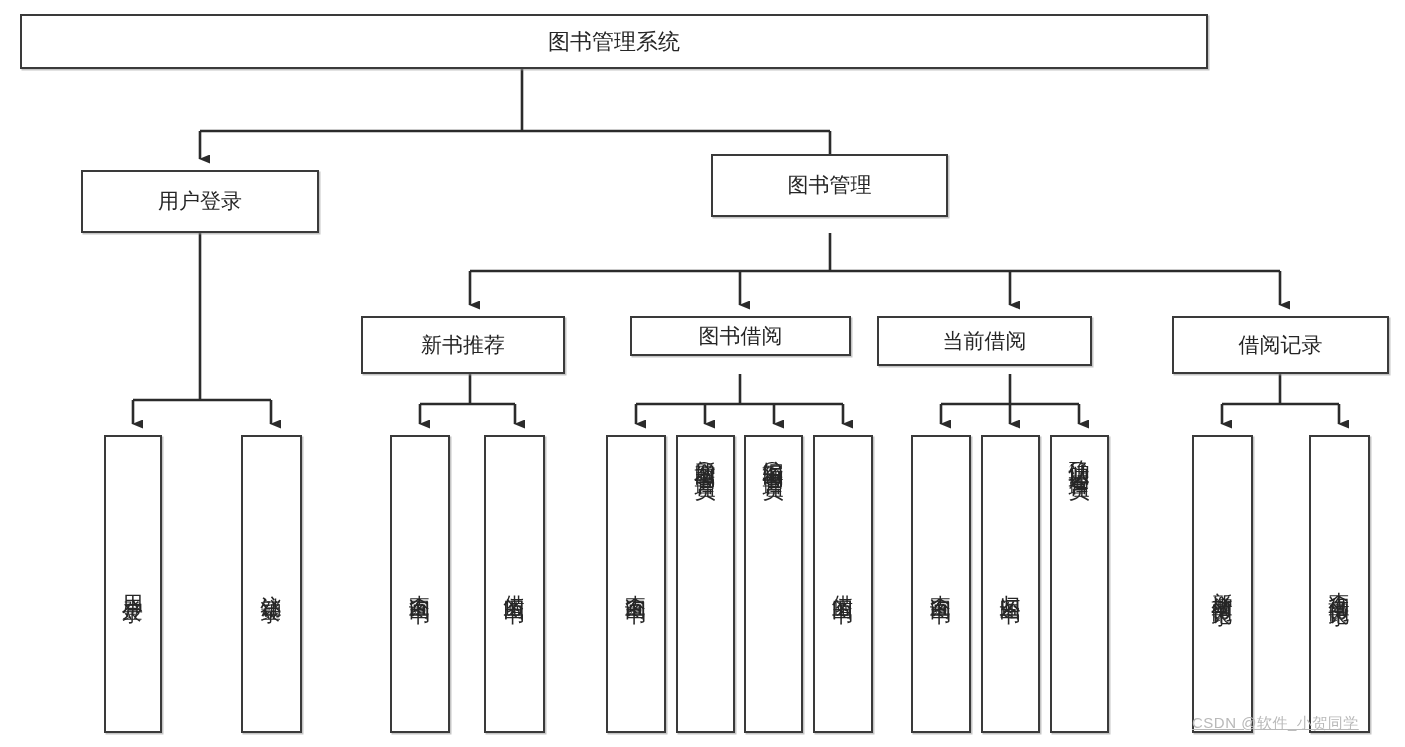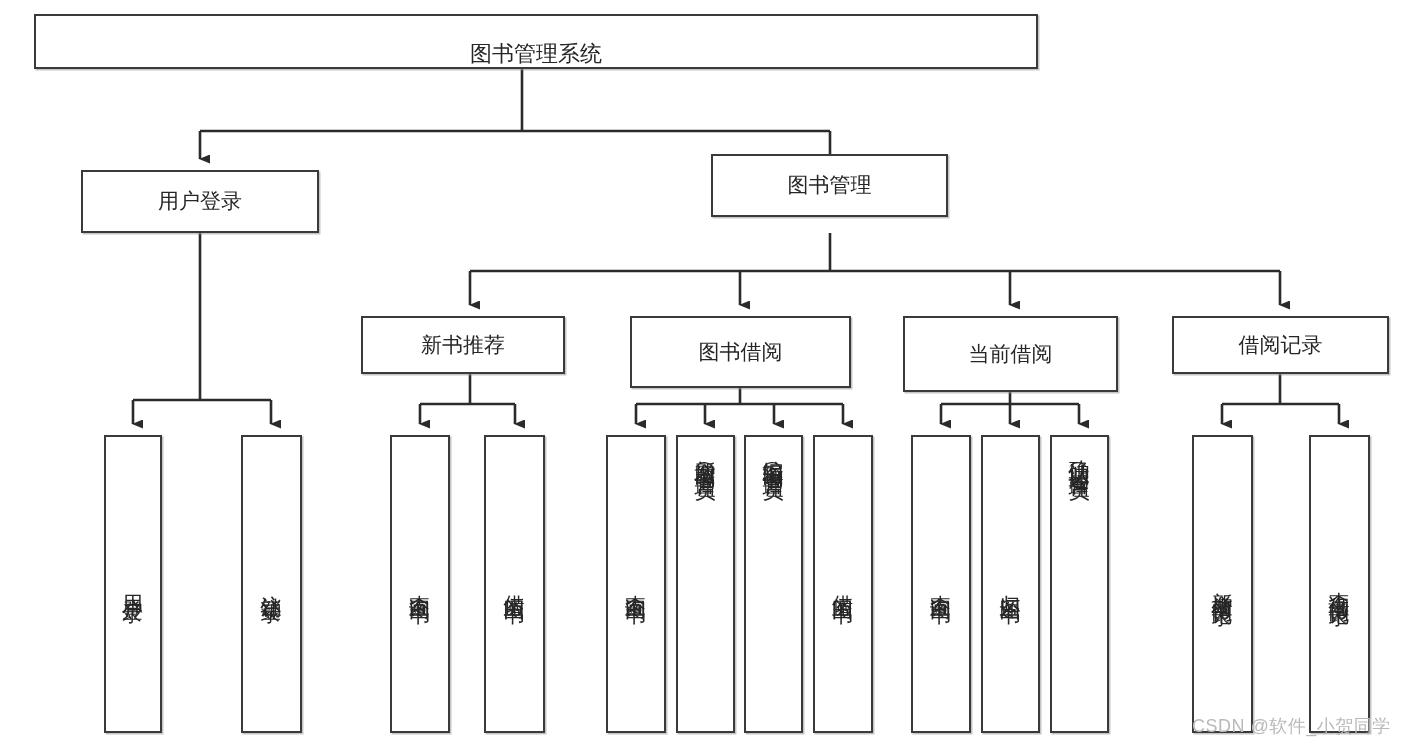--- a/index.html
+++ b/index.html
@@ -65,25 +65,26 @@
     white-space: nowrap;
   }
   .node.vert.mid {
     align-items: center;
     padding-top: 0;
   }
   .watermark {
     position: absolute;
     left: 1192px;
     top: 714px;
-    font-size: 18px;
+    font-size: 15px;
     color: #b9b9b9;
     letter-spacing: 0.5px;
     white-space: nowrap;
     font-family: "Liberation Sans", "DejaVu Sans", sans-serif;
+    text-decoration: underline;
   }
 </style>
 </head>
 <body>
 
 <div id="canvas">
 
   <svg id="edges" viewBox="0 0 1405 747" width="1405" height="747">
     <defs>
       <marker id="arw" markerWidth="9" markerHeight="11" refX="4.5" refY="10" orient="auto" markerUnits="userSpaceOnUse">
@@ -128,38 +129,38 @@
       <path d="M1010,404 L1010,424" marker-end="url(#arw)"></path>
       <path d="M1079,404 L1079,424" marker-end="url(#arw)"></path>
 
       <path d="M1280,374 L1280,404"></path>
       <path d="M1222,404 L1339,404"></path>
       <path d="M1222,404 L1222,424" marker-end="url(#arw)"></path>
       <path d="M1339,404 L1339,424" marker-end="url(#arw)"></path>
     </g>
   </svg>
 
-  <div class="node root horiz" style="left:34px; top:14px; width:1004px; height:55px;align-items:flex-end;">
+  <div class="node root horiz" style="left:20px; top:14px; width:1188px; height:55px;">
     <span class="label">图书管理系统</span>
   </div>
 
   <div class="node horiz" style="left:81px; top:170px; width:238px; height:63px;">
     <span class="label">用户登录</span>
   </div>
   <div class="node horiz" style="left:711px; top:154px; width:237px; height:63px;">
     <span class="label">图书管理</span>
   </div>
 
   <div class="node horiz" style="left:361px; top:316px; width:204px; height:58px;">
     <span class="label">新书推荐</span>
   </div>
-  <div class="node horiz" style="left:630px; top:316px; width:221px; height:72px;">
+  <div class="node horiz" style="left:630px; top:316px; width:221px; height:40px;">
     <span class="label">图书借阅</span>
   </div>
-  <div class="node horiz" style="left:903px; top:316px; width:215px; height:76px;">
+  <div class="node horiz" style="left:877px; top:316px; width:215px; height:50px;">
     <span class="label">当前借阅</span>
   </div>
   <div class="node horiz" style="left:1172px; top:316px; width:217px; height:58px;">
     <span class="label">借阅记录</span>
   </div>
 
   <div class="node vert mid" style="left:104px; top:435px; width:58px; height:298px;">
     <span class="label">用户登录</span>
   </div>
   <div class="node vert mid" style="left:241px; top:435px; width:61px; height:298px;">

